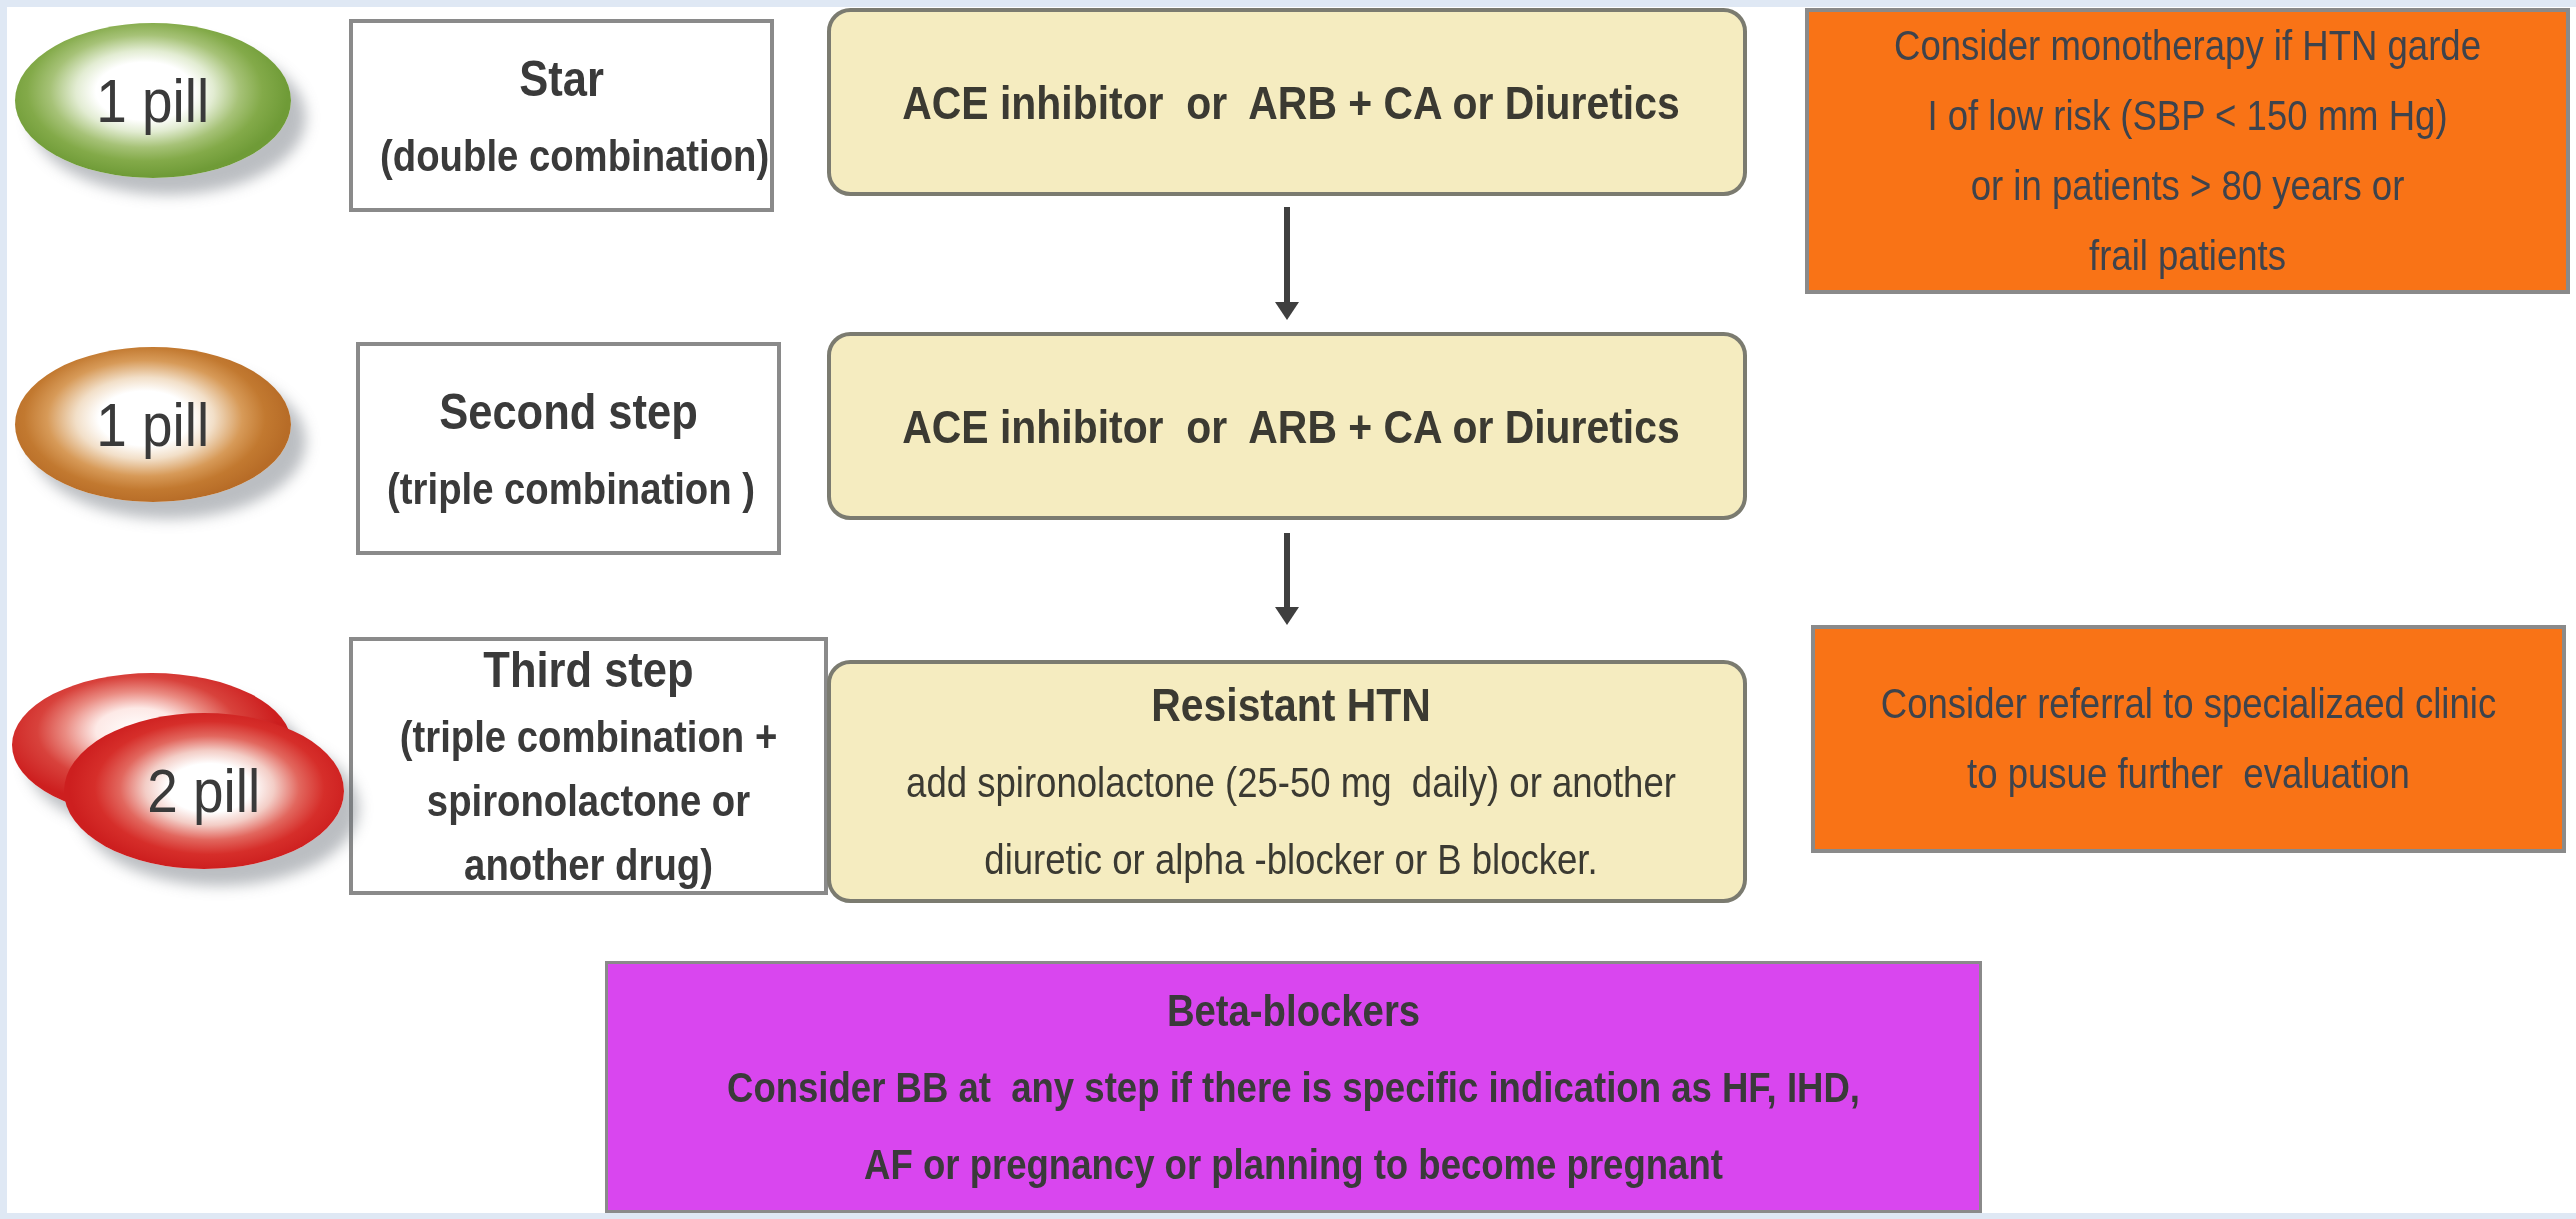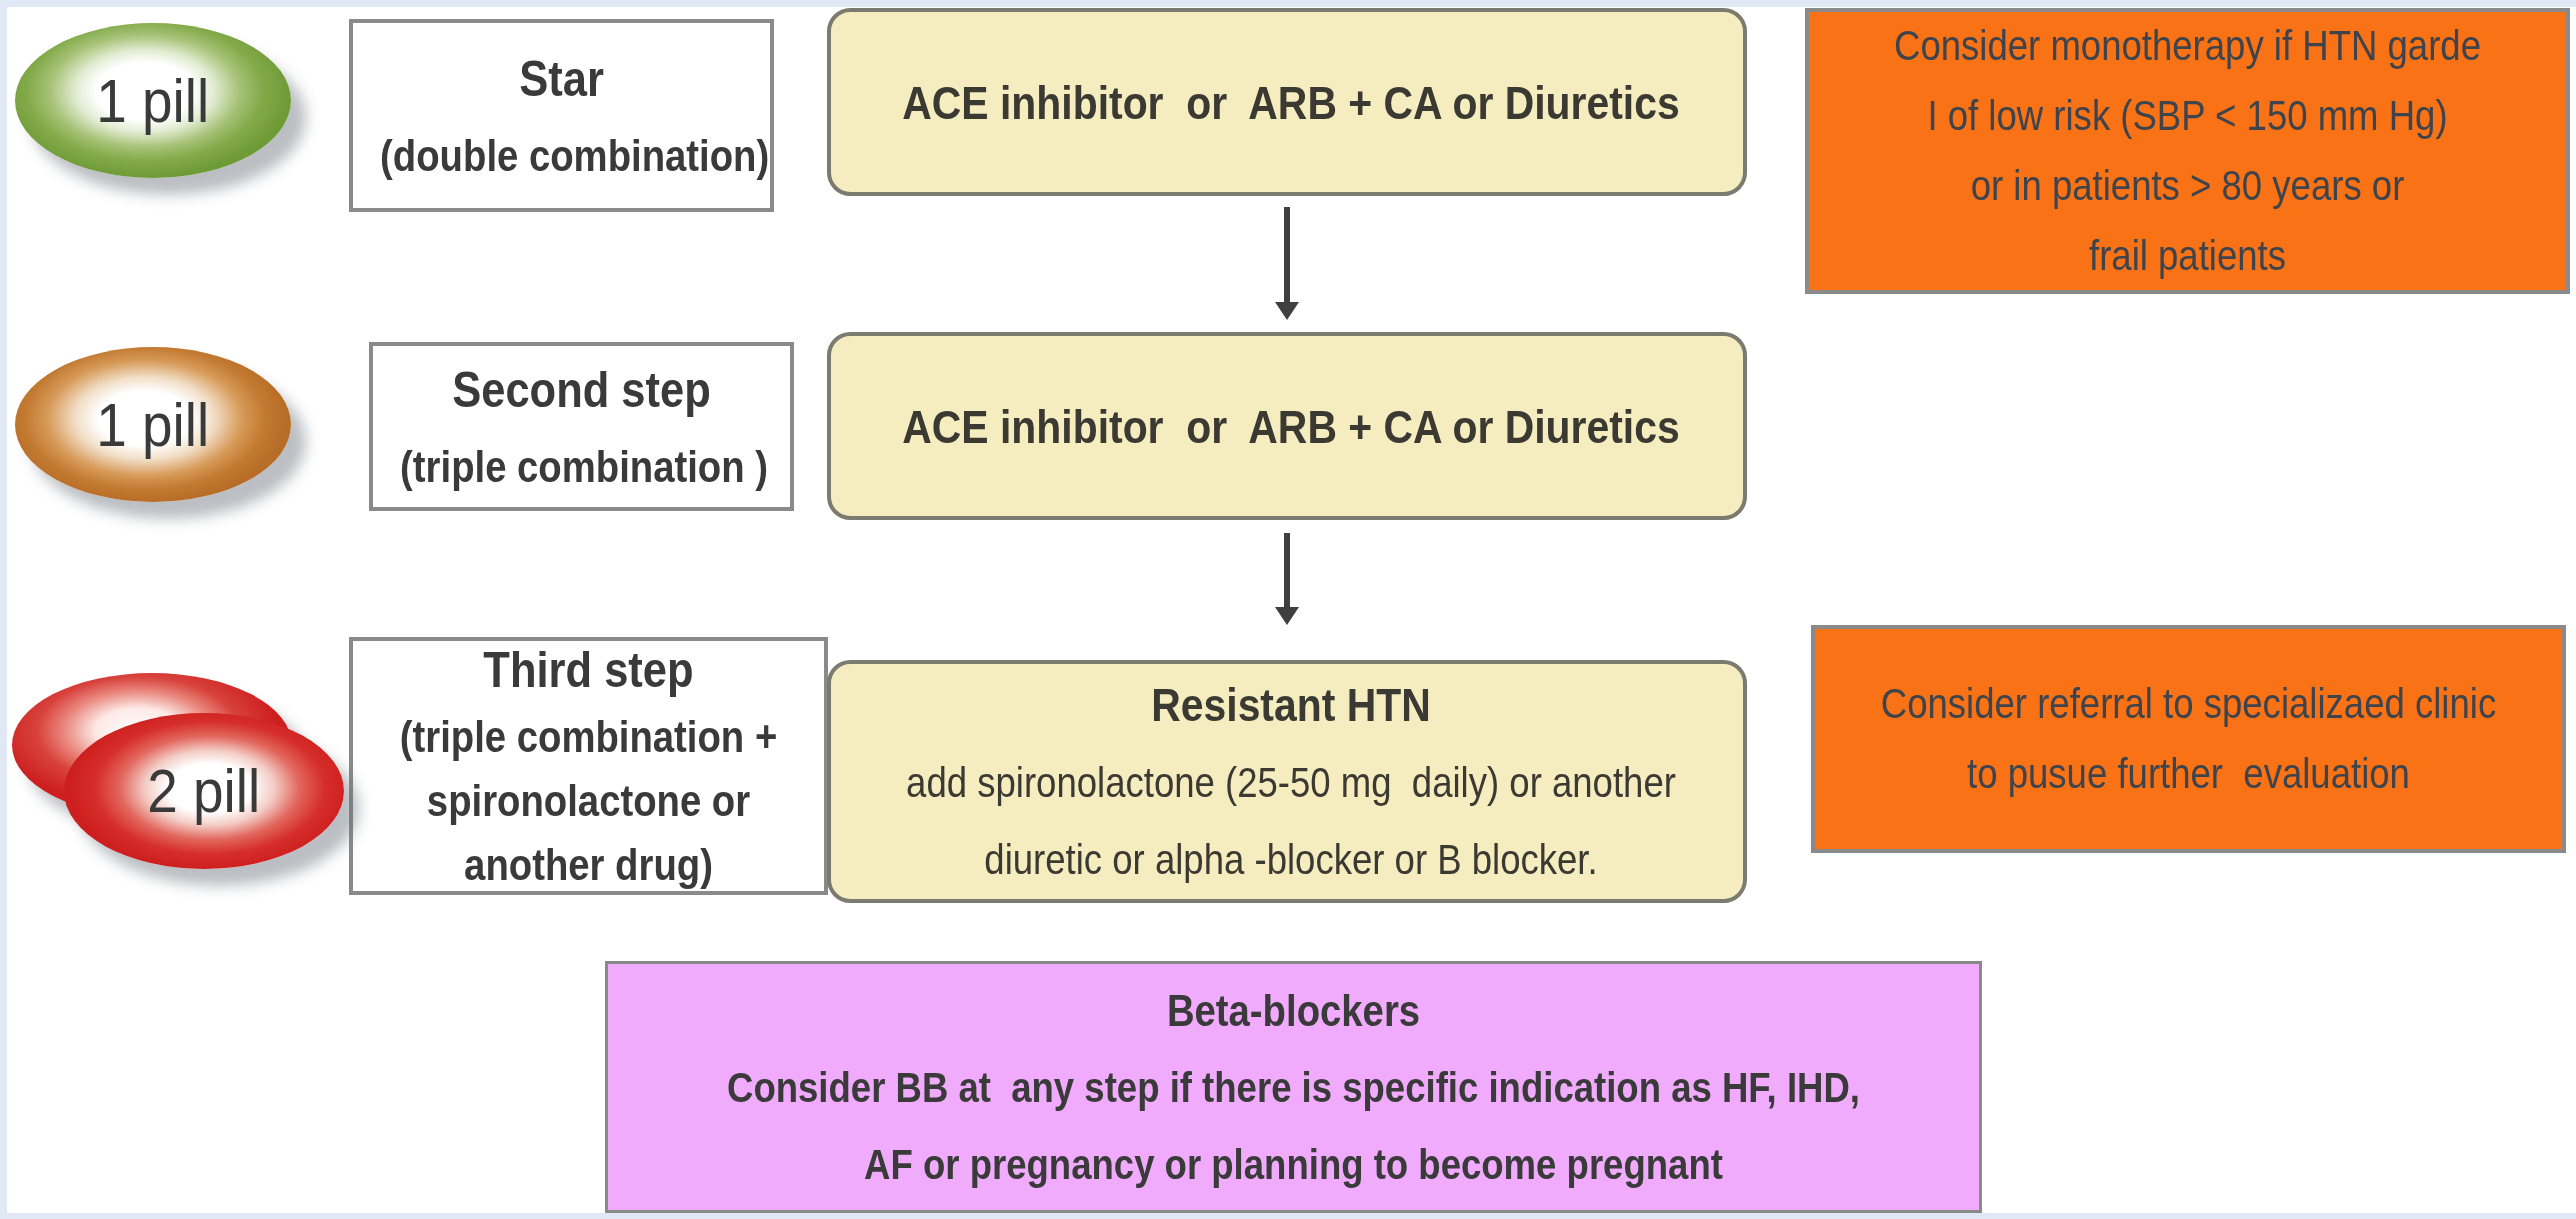--- a/index.html
+++ b/index.html
@@ -6,21 +6,21 @@
   .canvas{
     position:relative;width:2576px;height:1219px;
     background:#dfe8f4;overflow:hidden;
     font-family:"Liberation Sans",sans-serif;color:#3a3a3a;
   }
   .content{position:absolute;left:6.7px;top:6.7px;width:2569px;height:1206px;background:#ffffff;}
   .box{position:absolute;display:flex;flex-direction:column;justify-content:center;align-items:center;box-sizing:border-box;text-align:center;}
   .step-box{background:#ffffff;border:4.2px solid #8a8a8a;}
   .action-box{background:#f5ecc0;border:4.2px solid #7b7b70;border-radius:23.4px;padding-left:8px;}
   .note-box{background:#f97316;border:4.2px solid #8a8a8a;color:#3e434c;}
-  .footer-box{background:#f0abfc;border:3.3px solid #8a8a8a;}
+  .footer-box{background:#d946ef;border:3.3px solid #8a8a8a;}
   .line{display:block;width:100%;text-align:center;transform:scaleX(0.87);transform-origin:50% 50%;white-space:pre;}
   .t-title{font-size:50px;font-weight:bold;line-height:80px;}
   .t-sub{font-size:44px;font-weight:bold;line-height:74px;}
   .t-sub-tight{font-size:44px;font-weight:bold;line-height:64px;}
   .t-action{font-size:47px;font-weight:bold;line-height:75px;color:#3b3a32;}
   .t-res-title{font-size:47px;font-weight:bold;line-height:79px;color:#3b3a32;}
   .t-res-body{font-size:42px;font-weight:normal;line-height:77px;color:#3b3a32;}
   .t-note{font-size:42px;font-weight:normal;line-height:70px;}
   .t-foot-title{font-size:44px;font-weight:bold;line-height:77px;}
   .t-foot{font-size:42px;font-weight:bold;line-height:77px;}
@@ -67,21 +67,21 @@
 
   <div class="arrow" style="left:1273px;top:207px;">
     <div class="arrow-shaft" style="height:95px;"></div>
     <div class="arrow-head"></div>
   </div>
 
   <div class="pill pill-orange" style="left:15px;top:347px;width:276px;height:155px;">
     <span class="pill-label">1 pill</span>
   </div>
 
-  <div class="box step-box" style="left:369px;top:342px;width:425px;height:169px;">
+  <div class="box step-box" style="left:356px;top:342px;width:425px;height:213px;">
     <span class="line t-title">Second step</span>
     <span class="line t-sub">(triple combination )</span>
   </div>
 
   <div class="box action-box" style="left:827px;top:332px;width:920px;height:188px;">
     <span class="line t-action">ACE inhibitor  or  ARB + CA or Diuretics</span>
   </div>
 
   <div class="arrow" style="left:1273px;top:533px;">
     <div class="arrow-shaft" style="height:74px;"></div>

